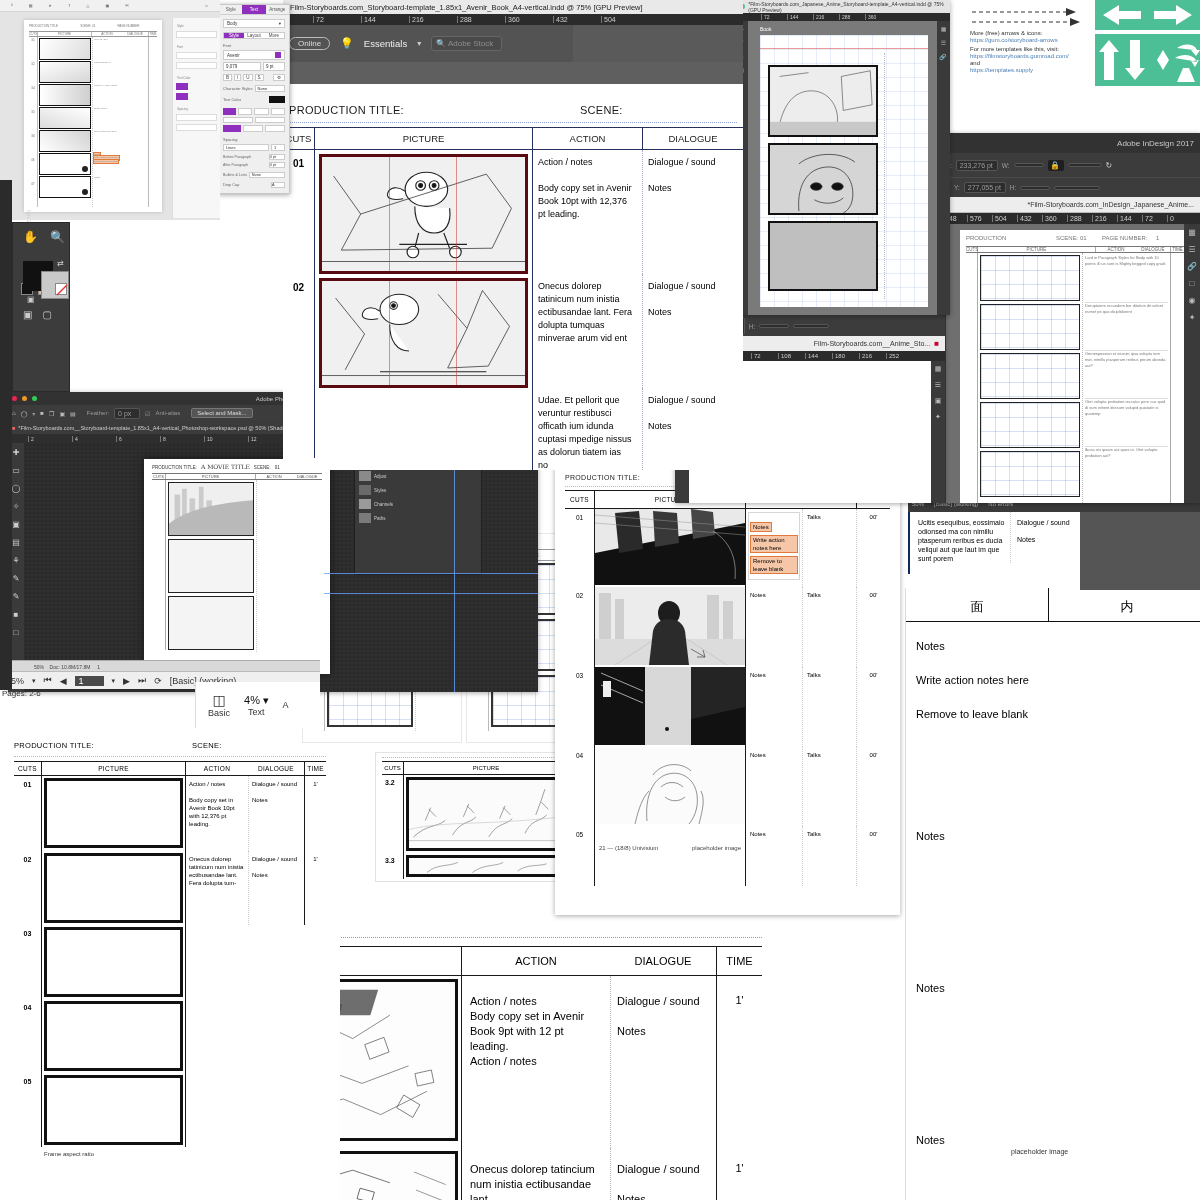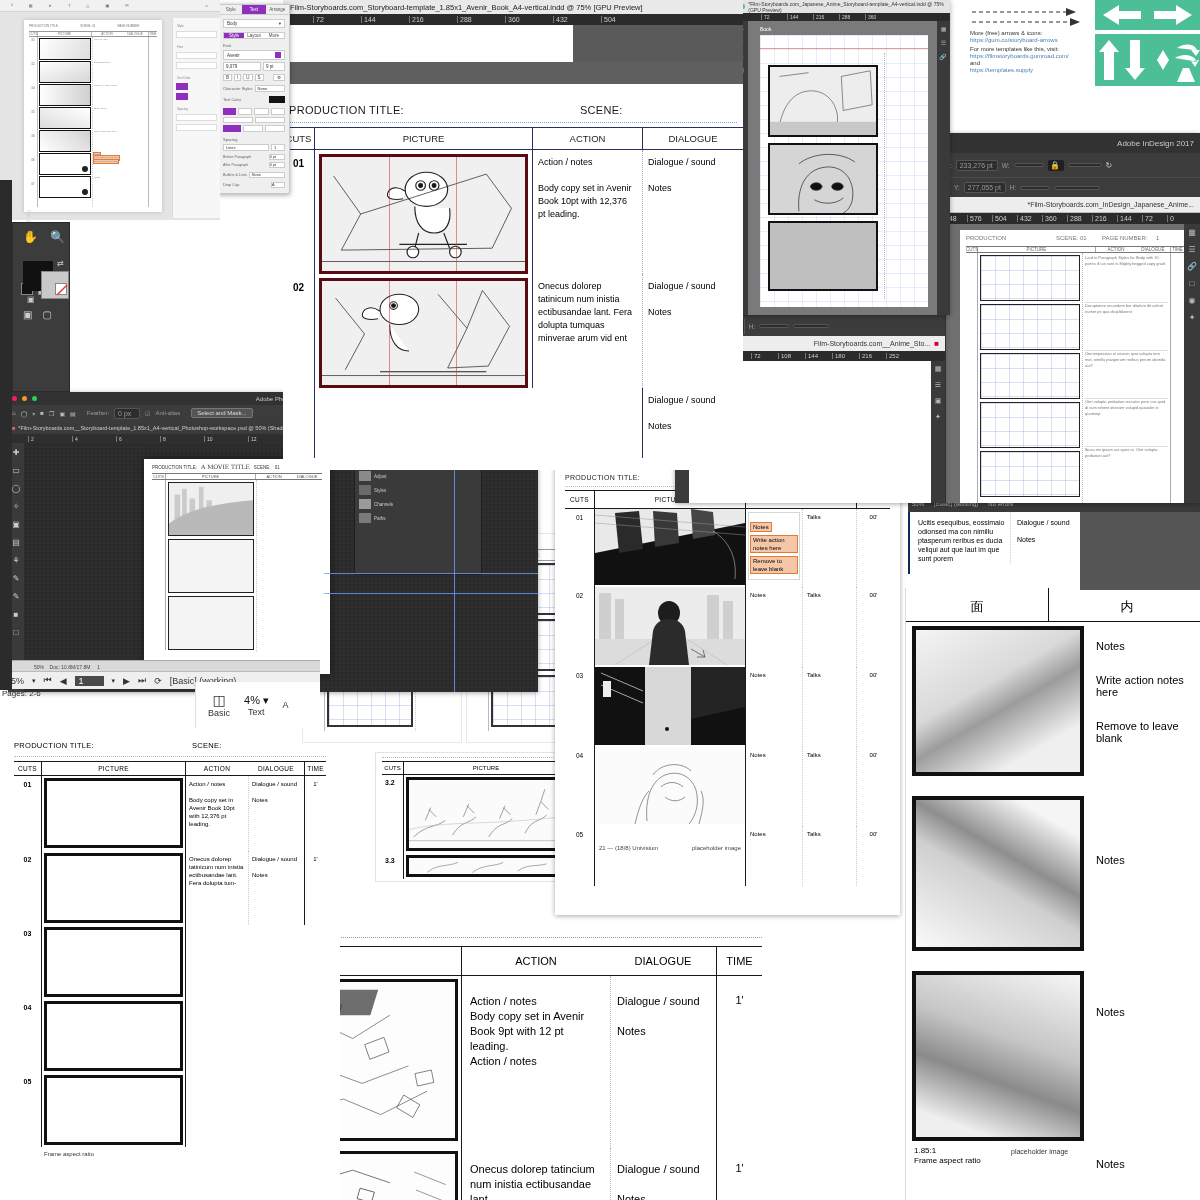--- a/index.html
+++ b/index.html
@@ -69,29 +69,20 @@
 
 <div id="stage">
 
   <div class="win" style="left:905px; top:588px; width:300px; height:612px; background:#fff; border-left:1px solid #ddd;">
     <div style="display:flex; border-bottom:1px solid #111; height:34px;">
       <div style="flex:1; text-align:center; font-size:13px; padding-top:10px; border-right:1px solid #111;">面</div>
       <div style="flex:1.1; text-align:center; font-size:13px; padding-top:10px;">内</div>
     </div>
     <div style="display:flex;">
 
-      <div style="width:180px;">
-        <div style="margin:4px 0 0 6px; width:172px; height:150px; border:4px solid #111; background:linear-gradient(150deg,#f4f4f4 0%,#d9d9d9 40%,#9c9c9c 55%,#efefef 80%);"></div>
-        <div style="margin:20px 0 0 6px; width:172px; height:155px; border:4px solid #111; background:linear-gradient(30deg,#fafafa 0%,#cfcfcf 45%,#8e8e8e 60%,#f5f5f5 85%);"></div>
-        <div style="margin:20px 0 0 6px; width:172px; height:170px; border:4px solid #111; background:linear-gradient(200deg,#f6f6f6 0%,#c5c5c5 40%,#8a8a8a 62%,#efefef 88%);"></div>
-        <div style="margin:5px 0 0 8px;">
-          <div class="txt-s">1.85:1</div>
-          <div class="txt-s">Frame aspect ratio</div>
-        </div>
-      </div>
 
       <div style="flex:1; padding:18px 0 0 10px;">
         <div style="font-size:11px; margin-bottom:22px;">Notes</div>
         <div style="font-size:11px; margin-bottom:22px;">Write action notes here</div>
         <div style="font-size:11px;">Remove to leave blank</div>
         <div style="font-size:11px; margin-top:110px;">Notes</div>
         <div style="font-size:11px; margin-top:140px;">Notes</div>
         <div style="font-size:11px; margin-top:140px;">Notes</div>
       </div>
     </div>
@@ -893,20 +884,30 @@
       <span style="width:30px;"></span>
       <span style="width:48px;">72</span>
       <span style="width:48px;">144</span>
       <span style="width:48px;">216</span>
       <span style="width:48px;">288</span>
       <span style="width:48px;">360</span>
       <span style="width:48px;">432</span>
       <span style="width:48px;">504</span>
     </div>
 
+    <div class="abs" style="left:0px; top:25px; width:290px; height:37px; background:#535353; display:flex; align-items:center; gap:10px; padding-left:6px;">
+      <span class="btnpill">Online</span>
+      <span style="color:#ddd; font-size:11px;">💡</span>
+      <span style="color:#eee; font-size:9.5px;">Essentials</span>
+      <span style="color:#ccc; font-size:8px;">▾</span>
+      <span style="background:#4a4a4a; border:1px solid #666; border-radius:3px; color:#8e8e8e; font-size:8px; padding:2px 8px 2px 4px;">
+        <span>🔍</span>
+        <span placeholder="Adobe Stock">Adobe Stock</span>
+      </span>
+    </div>
     <div class="abs grid-dark" style="left:290px; top:25px; width:170px; height:37px; background:#5a5a5a;"></div>
     <div class="abs grid-dark" style="left:0px; top:62px; width:460px; height:22px; background:#5f5f5f;"></div>
 
     <div class="abs grid-bg" style="left:0px; top:84px; width:460px; height:386px; background:#fff;">
       <div style="display:flex; padding:20px 0 0 6px; font-size:11px; color:#1a1a1a; letter-spacing:.3px;">
         <div>PRODUCTION TITLE:</div>
         <div style="margin-left:176px;">SCENE:</div>
       </div>
       <div style="margin:6px 6px 0 6px; border-top:1px dotted #8a9fd0;"></div>
       <div style="margin:4px 0 0 0;">
@@ -981,20 +982,22 @@
           </div>
           <div style="width:110px; padding:6px 5px 0 5px; font-size:9px; line-height:13px; white-space:pre-line; border-right:1px dotted #aab;">Onecus dolorep tatinicum num inistia ectibusandae lant. Fera dolupta tumquas minverae arum vid ent</div>
           <div style="width:100px; padding:6px 5px 0 5px; font-size:9px; line-height:13px; white-space:pre-line;">Dialogue / sound
 
 Notes</div>
         </div>
 
         <div style="display:flex;">
           <div style="width:32px; border-right:1px solid #26305c; height:70px;"></div>
           <div style="flex:1; border-right:1px solid #26305c;"></div>
+          <div style="width:110px; padding:6px 5px 0 5px; font-size:9px; line-height:13px; white-space:pre-line; border-right:1px dotted #aab;">Udae. Et pellorit que veruntur restibusci officath ium idunda cuptasi mpedige nissus as dolorun tiatem ias
+no</div>
           <div style="width:100px; padding:6px 5px 0 5px; font-size:9px; line-height:13px; white-space:pre-line;">Dialogue / sound
 
 Notes</div>
         </div>
       </div>
     </div>
   </div>
 
   <div class="win shadow" style="left:218px; top:4px; width:72px; height:190px; background:#efefef; border:1px solid #c8c8c8;">
     <div style="display:flex; height:10px; font-size:4.5px; border-bottom:1px solid #d0d0d0;">

